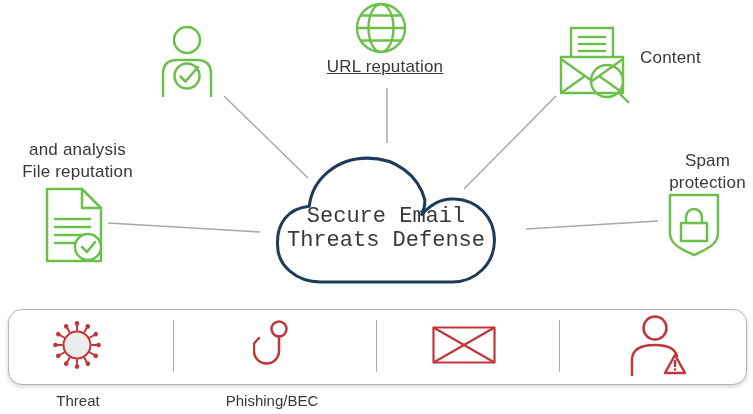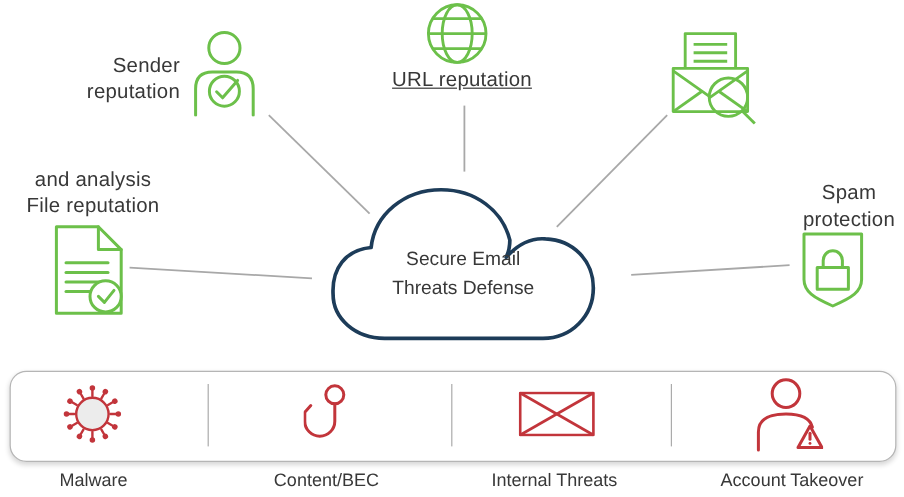--- a/index.html
+++ b/index.html
@@ -3,21 +3,21 @@
 <meta charset="utf-8">
 <style>
   html,body{margin:0;padding:0;background:#fff;}
   #stage{
     position:relative;width:753px;height:414px;background:#fff;overflow:hidden;
     font-family:"Liberation Sans", sans-serif;color:var(--text,#383838);
   }
   .abs{position:absolute;}
   .feature-label{font-size:17px;line-height:22px;color:var(--text);letter-spacing:.2px;}
   .ta-r{text-align:right;} .ta-c{text-align:center;} .ta-l{text-align:left;}
-  .cloud-title{font-size:16px;line-height:24px;text-align:center;color:var(--text);}
+  .cloud-title{font-size:22px;line-height:24px;text-align:center;color:var(--text);font-family:Liberation Mono, monospace;}
   .ic-green{color:var(--green);} .ic-red{color:var(--red);}
   svg{display:block;}
   .virus-core{fill:var(--virus-fill);}
   #threat-bar{
     position:absolute;left:8px;top:309px;width:737px;height:74px;
     border:1.6px solid var(--bar-border);border-radius:14px;background:#fff;
     box-shadow:0 2px 4px rgba(0,0,0,.16);
   }
   .bar-divider{position:absolute;top:320px;width:0;height:52px;border-left:1.6px solid var(--divider);}
   .threat-label{position:absolute;top:392px;transform:translateX(-50%);font-size:15px;color:var(--text);white-space:nowrap;}
@@ -31,24 +31,20 @@
   <svg id="connectors" width="753" height="414" viewBox="0 0 753 414">
     <g stroke="var(--line-gray)" stroke-width="1.5" fill="none">
       <line x1="224" y1="96" x2="308" y2="178"></line>
       <line x1="387" y1="88" x2="387" y2="143"></line>
       <line x1="556" y1="96" x2="464" y2="189"></line>
       <line x1="108" y1="223" x2="260" y2="232"></line>
       <line x1="658" y1="221" x2="526" y2="229"></line>
     </g>
   </svg>
 
-  <div class="abs feature-label ta-r" style="left:20px;top:44px;width:130px;">
-    <div>Sender</div>
-    <div>reputation</div>
-  </div>
   <svg class="abs ic-green" style="left:154px;top:25px;" width="66" height="72" viewBox="0 0 66 72">
     <g stroke="currentColor" stroke-width="2.5" fill="none" stroke-linecap="round" stroke-linejoin="round">
       <circle cx="33" cy="15" r="13"></circle>
       <path d="M 9 71 L 9 49 Q 9 35 23 35 L 43 35 Q 57 35 57 49 L 57 71"></path>
       <circle cx="33" cy="51" r="12.5" fill="#fff"></circle>
       <path d="M 26.5 51.5 L 31.5 56.5 L 44 42"></path>
     </g>
   </svg>
 
   <svg class="abs ic-green" style="left:354px;top:1px;" width="54" height="54" viewBox="0 0 54 54">
@@ -72,20 +68,21 @@
       <line x1="24" y1="27" x2="52" y2="27"></line>
       <rect x="7" y="33" width="62" height="36" fill="#fff"></rect>
       <path d="M 7 35 L 38 57 L 69 35"></path>
       <path d="M 7 69 L 31 52"></path>
       <path d="M 69 69 L 45 52"></path>
       <circle cx="53" cy="57" r="16"></circle>
       <line x1="64.5" y1="68.5" x2="75" y2="79"></line>
     </g>
   </svg>
   <div class="abs feature-label ta-l" style="left:640px;top:47px;width:100px;">
+    <div>Content</div>
   </div>
 
   <div class="abs feature-label ta-c" style="left:5px;top:139px;width:145px;">
     <div>and analysis</div>
     <div>File reputation</div>
   </div>
   <svg class="abs ic-green" style="left:45px;top:187px;" width="58" height="76" viewBox="0 0 58 76">
     <g stroke="currentColor" stroke-width="2.5" fill="none" stroke-linejoin="round" stroke-linecap="round">
       <path d="M 2 2 L 37 2 L 56 21 L 56 74 L 2 74 Z"></path>
       <path d="M 37 2 L 37 21 L 56 21"></path>
@@ -171,18 +168,16 @@
   <svg class="abs ic-red" style="left:628px;top:315px;" width="58" height="62" viewBox="0 0 58 62">
     <g stroke="currentColor" stroke-width="2.5" fill="none" stroke-linecap="round" stroke-linejoin="round">
       <circle cx="27" cy="13" r="11.5"></circle>
       <path d="M 4 60 L 4 45 C 4 34 13 30 27 30 C 39 30 47 33 49 41"></path>
       <path d="M 47 40 L 57 58 L 37 58 Z" fill="#fff"></path>
       <line x1="47" y1="46" x2="47" y2="51"></line>
       <circle cx="47" cy="54.5" r="1.2" fill="currentColor" stroke="none"></circle>
     </g>
   </svg>
 
-  <div class="threat-label" style="left:78px;">Malware</div>
-  <div class="threat-label" style="left:272px;">Content/BEC</div>
-  <div class="threat-label" style="left:462px;">Internal Threats</div>
-  <div class="threat-label" style="left:660px;">Account Takeover</div>
+  <div class="threat-label" style="left:78px;">Threat</div>
+  <div class="threat-label" style="left:272px;">Phishing/BEC</div>
 
 </div>
 
 </body></html>

